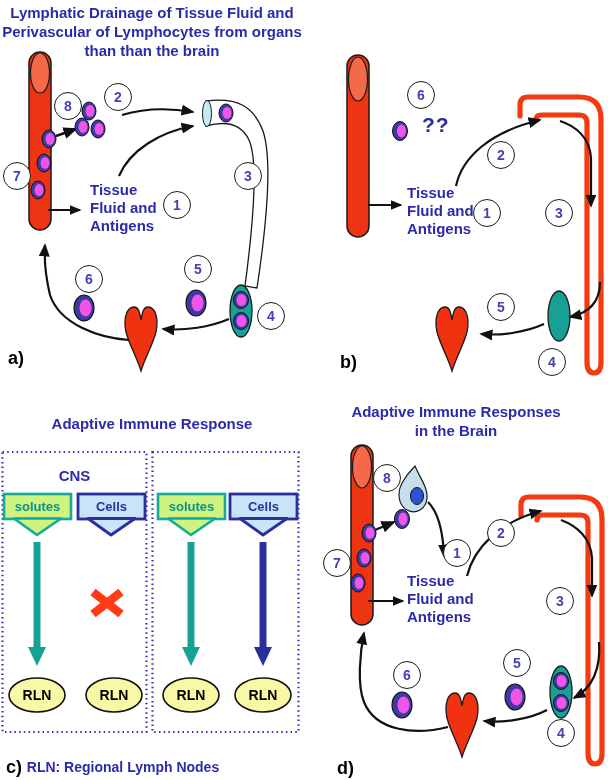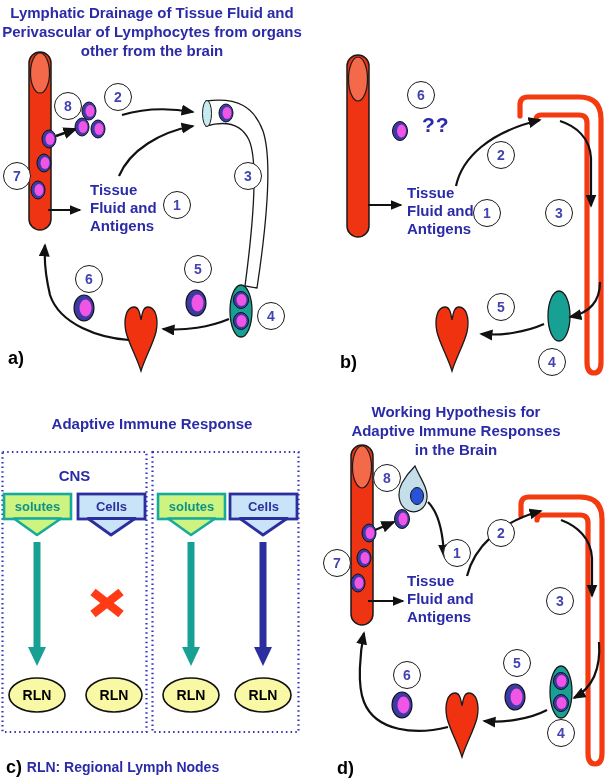--- a/index.html
+++ b/index.html
@@ -83,21 +83,21 @@
     <ellipse cx="197.5" cy="303" rx="6" ry="8.5" style="fill:var(--cell_fill)"></ellipse>
 
     <ellipse cx="241" cy="300" rx="7.5" ry="8.5" style="fill:var(--cell_ring)" stroke="#111" stroke-width="1"></ellipse>
     <ellipse cx="241.5" cy="300" rx="5" ry="6" style="fill:var(--cell_fill)"></ellipse>
     <ellipse cx="241" cy="321" rx="7.5" ry="8.5" style="fill:var(--cell_ring)" stroke="#111" stroke-width="1"></ellipse>
     <ellipse cx="241.5" cy="321" rx="5" ry="6" style="fill:var(--cell_fill)"></ellipse>
   </svg>
   <div class="panel-title" style="top:3px">
     <div>Lymphatic Drainage of Tissue Fluid and</div>
     <div>Perivascular of Lymphocytes from organs</div>
-    <div>other from the brain</div>
+    <div>than than the brain</div>
   </div>
   <div class="circle" style="left:54px;top:92px">8</div>
   <div class="circle" style="left:104px;top:83px">2</div>
   <div class="circle" style="left:3px;top:162px">7</div>
   <div class="circle" style="left:163px;top:191px">1</div>
   <div class="circle" style="left:234px;top:162px">3</div>
   <div class="circle" style="left:75px;top:265px">6</div>
   <div class="circle" style="left:184px;top:255px">5</div>
   <div class="circle" style="left:257px;top:302px">4</div>
   <div class="txt tissue" style="left:90px;top:181px">
@@ -231,21 +231,20 @@
     <ellipse cx="99.5" cy="315" rx="6" ry="8.5" style="fill:var(--cell_fill)"></ellipse>
     <ellipse cx="211" cy="307" rx="10" ry="13" style="fill:var(--cell_ring)" stroke="#111" stroke-width="1.1"></ellipse>
     <ellipse cx="212.5" cy="307" rx="6" ry="8.5" style="fill:var(--cell_fill)"></ellipse>
 
     <ellipse cx="257" cy="291" rx="7.5" ry="8.5" style="fill:var(--cell_ring)" stroke="#111" stroke-width="1"></ellipse>
     <ellipse cx="257.5" cy="291" rx="5" ry="6" style="fill:var(--cell_fill)"></ellipse>
     <ellipse cx="257" cy="313" rx="7.5" ry="8.5" style="fill:var(--cell_ring)" stroke="#111" stroke-width="1"></ellipse>
     <ellipse cx="257.5" cy="313" rx="5" ry="6" style="fill:var(--cell_fill)"></ellipse>
   </svg>
   <div class="panel-title" style="top:12px">
-    <div>Working Hypothesis for</div>
     <div>Adaptive Immune Responses</div>
     <div>in the Brain</div>
   </div>
   <div class="circle" style="left:69px;top:74px">8</div>
   <div class="circle" style="left:19px;top:159px">7</div>
   <div class="circle" style="left:139px;top:149px">1</div>
   <div class="circle" style="left:183px;top:129px">2</div>
   <div class="circle" style="left:242px;top:197px">3</div>
   <div class="circle" style="left:89px;top:271px">6</div>
   <div class="circle" style="left:199px;top:259px">5</div>

